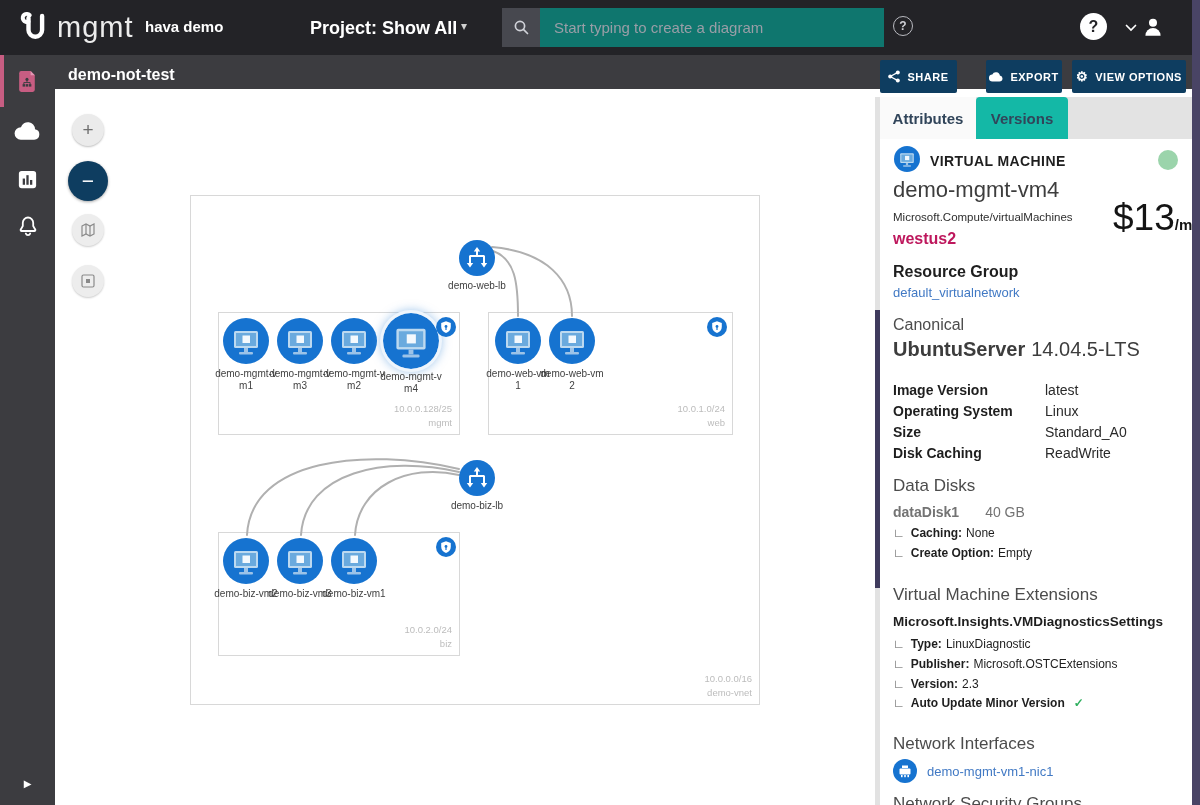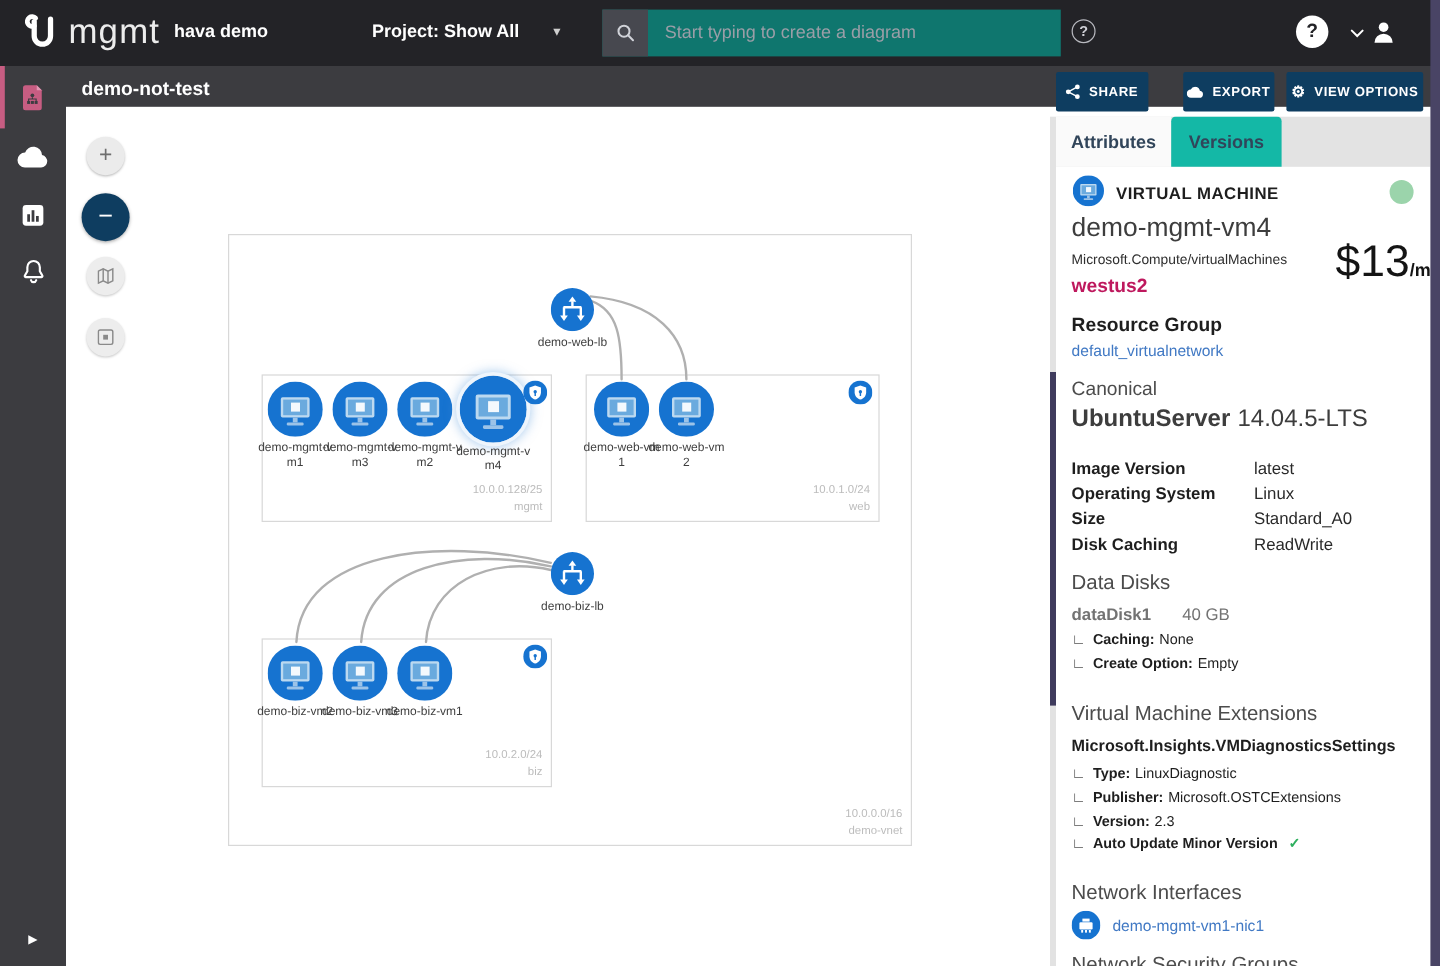--- a/index.html
+++ b/index.html
@@ -4,21 +4,21 @@
 <style>
   * { margin:0; padding:0; box-sizing:border-box; font-family:"Liberation Sans",sans-serif; }
   html,body { width:1200px; height:805px; overflow:hidden; background:#fff; }
   .app { position:relative; width:1200px; height:805px; overflow:hidden; background:#fff; }
 
   
   .topbar { position:absolute; left:0; top:0; width:1200px; height:55px; background:#232327; }
   .logo { position:absolute; left:16px; top:9px; display:flex; align-items:center; }
   .logo-text { color:#ececec; font-size:29px; font-weight:400; letter-spacing:1px; margin-left:5px; }
   .workspace { position:absolute; left:145px; top:18px; color:#fff; font-weight:700; font-size:15px; }
-  .project { position:absolute; left:310px; top:18px; color:#fff; font-weight:700; font-size:15px; cursor:pointer; }
+  .project { position:absolute; left:310px; top:18px; color:#fff; font-weight:700; font-size:18px; cursor:pointer; }
   .project-caret { position:absolute; left:461px; top:19px; color:#cfcfcf; font-size:12px; }
   .searchbox { position:absolute; left:502px; top:8px; width:382px; height:39px; background:#0f766e; display:flex; }
   .search-iconbox { width:38px; height:39px; background:#47484f; display:flex; align-items:center; justify-content:center; }
   .search-input { flex:1; background:transparent; border:none; outline:none; color:#e8e8e8; font-size:15px; padding:0 14px; }
   .search-input::placeholder { color:#9a9ea7; }
   .help-outline { position:absolute; left:893px; top:16px; width:20px; height:20px; border:1.6px solid #b9bac0; border-radius:50%; color:#cfd0d6; font-size:12px; font-weight:700; display:flex; align-items:center; justify-content:center; }
   .help-filled { position:absolute; left:1080px; top:13px; width:27px; height:27px; background:#fff; border-radius:50%; color:#232327; font-size:16px; font-weight:700; display:flex; align-items:center; justify-content:center; cursor:pointer; }
   .top-chevron { position:absolute; left:1125px; top:24px; }
   .person-icon { position:absolute; left:1140px; top:14px; }
 

